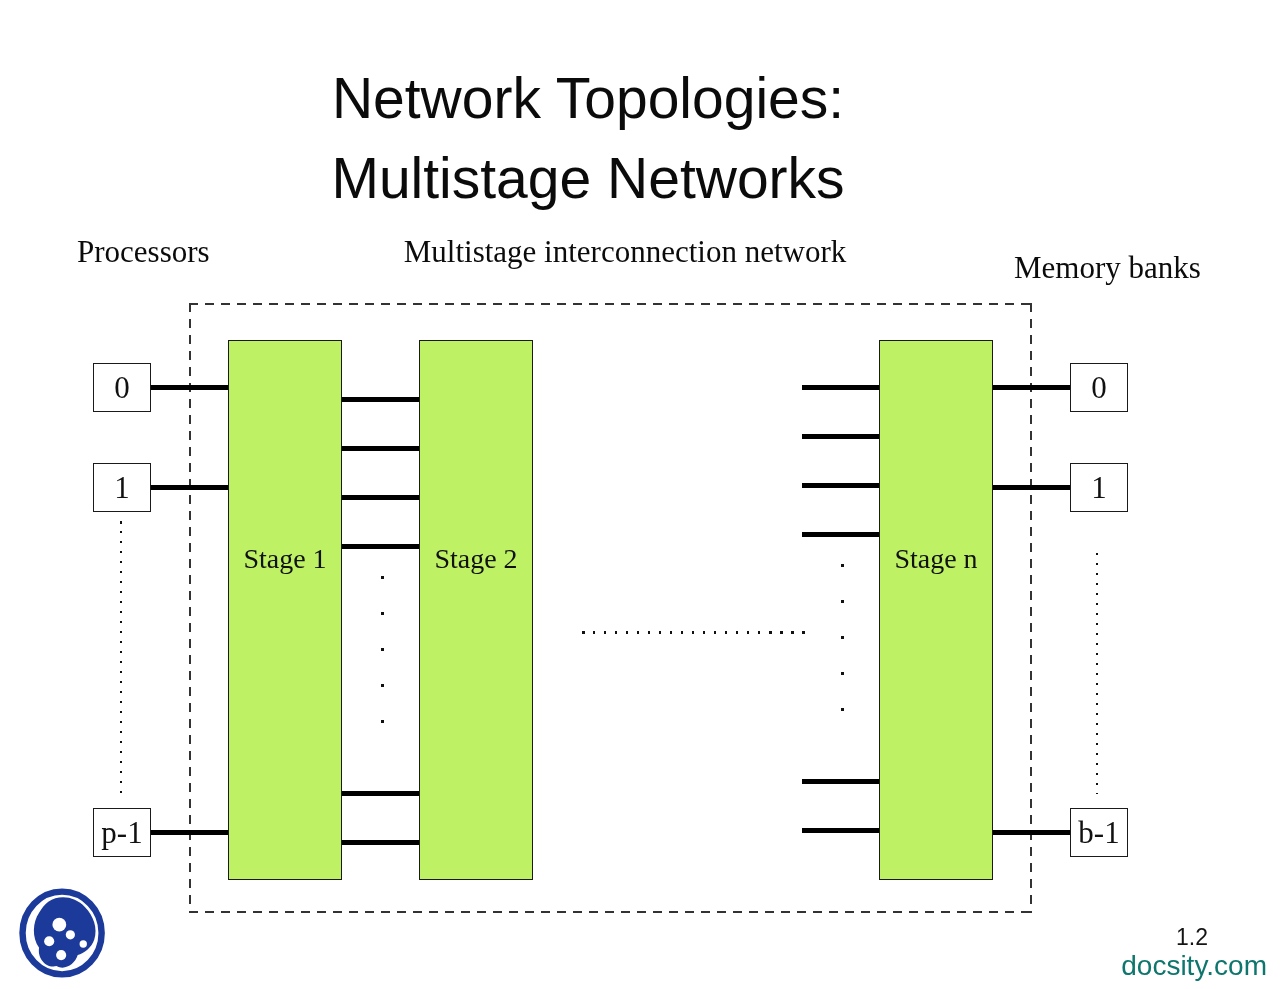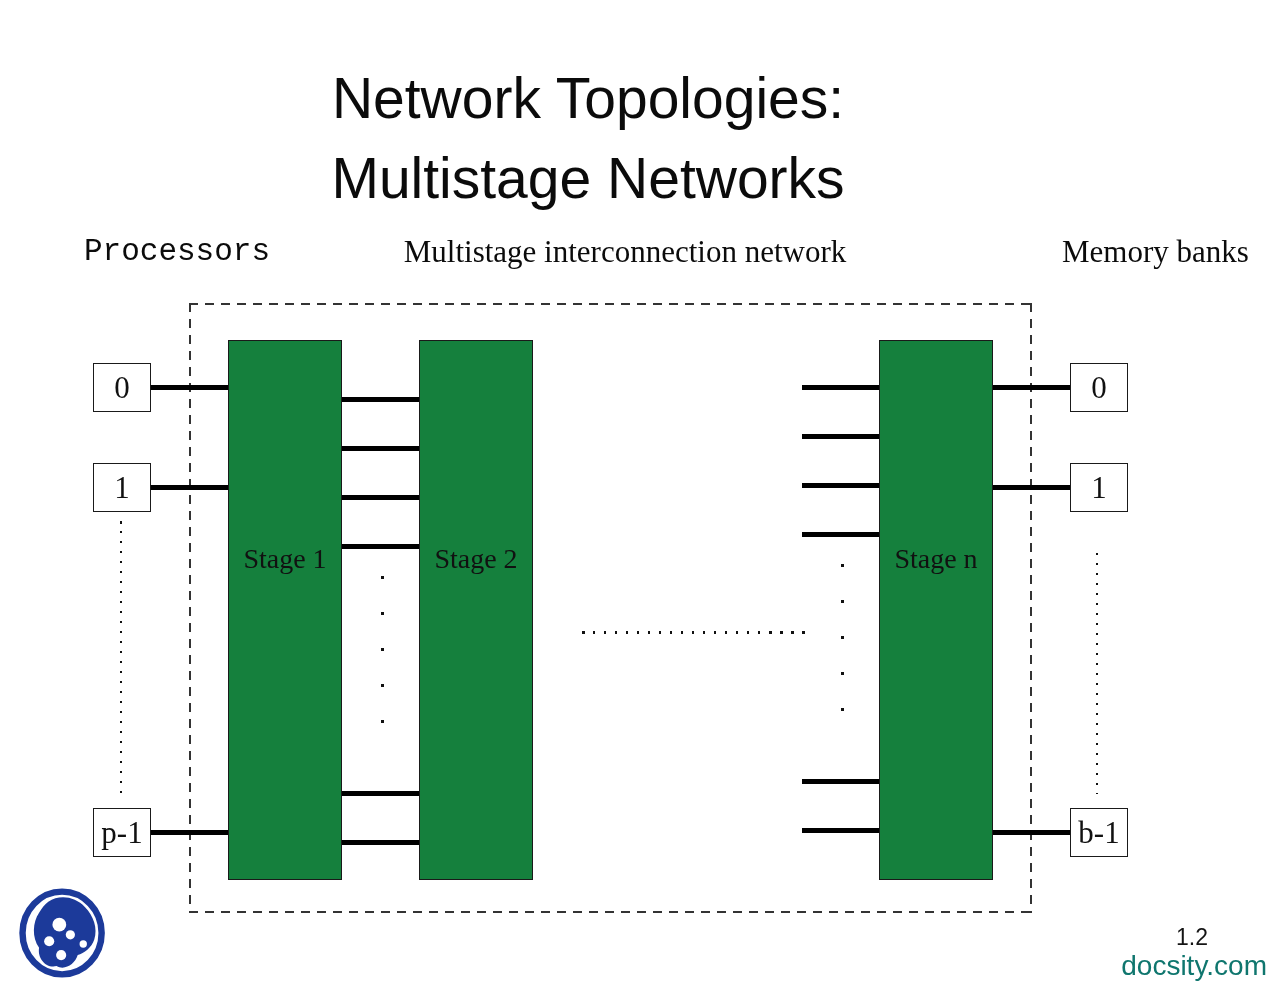--- a/index.html
+++ b/index.html
@@ -8,39 +8,39 @@
     font-family:"Liberation Serif", serif;color:#111;
   }
   
   .title{
     position:absolute;top:58px;left:0;width:1176px;text-align:center;
     font-family:"Liberation Sans", sans-serif;font-size:57px;line-height:80px;
     color:#0b0b0b;letter-spacing:0px;
   }
   
   .col-label{position:absolute;font-size:31px;white-space:nowrap;color:#0b0b0b;}
-  .lbl-proc{left:84px;top:234px;font-family:Liberation Mono, monospace;}
+  .lbl-proc{left:77px;top:234px;}
   .lbl-net{left:340px;top:234px;width:570px;text-align:center;}
-  .lbl-mem{left:1014px;top:234px;margin-left:48px;}
+  .lbl-mem{left:1014px;top:250px;}
   
   .dashed-rect{
     position:absolute;left:189px;top:303px;width:843px;height:610px;
     background-image:
       repeating-linear-gradient(to right,#333 0 9px,transparent 9px 16px),
       repeating-linear-gradient(to right,#333 0 9px,transparent 9px 16px),
       repeating-linear-gradient(to bottom,#333 0 9px,transparent 9px 16px),
       repeating-linear-gradient(to bottom,#333 0 9px,transparent 9px 16px);
     background-size:100% 2px,100% 2px,2px 100%,2px 100%;
     background-position:0 0,0 100%,0 0,100% 0;
     background-repeat:no-repeat;
   }
   
   .stage-box{
     position:absolute;top:340px;width:114px;height:540px;
-    border:1.5px solid #1a1a1a;background:#15803d;box-sizing:border-box;
+    border:1.5px solid #1a1a1a;background:#bef264;box-sizing:border-box;
   }
   .stage-label{
     position:absolute;top:202px;left:0;width:100%;text-align:center;
     font-size:28px;white-space:nowrap;
   }
   
   .endpoint{
     position:absolute;width:58px;height:49px;border:1.5px solid #1a1a1a;
     background:#fff;box-sizing:border-box;display:flex;align-items:center;
     justify-content:center;font-size:31px;

